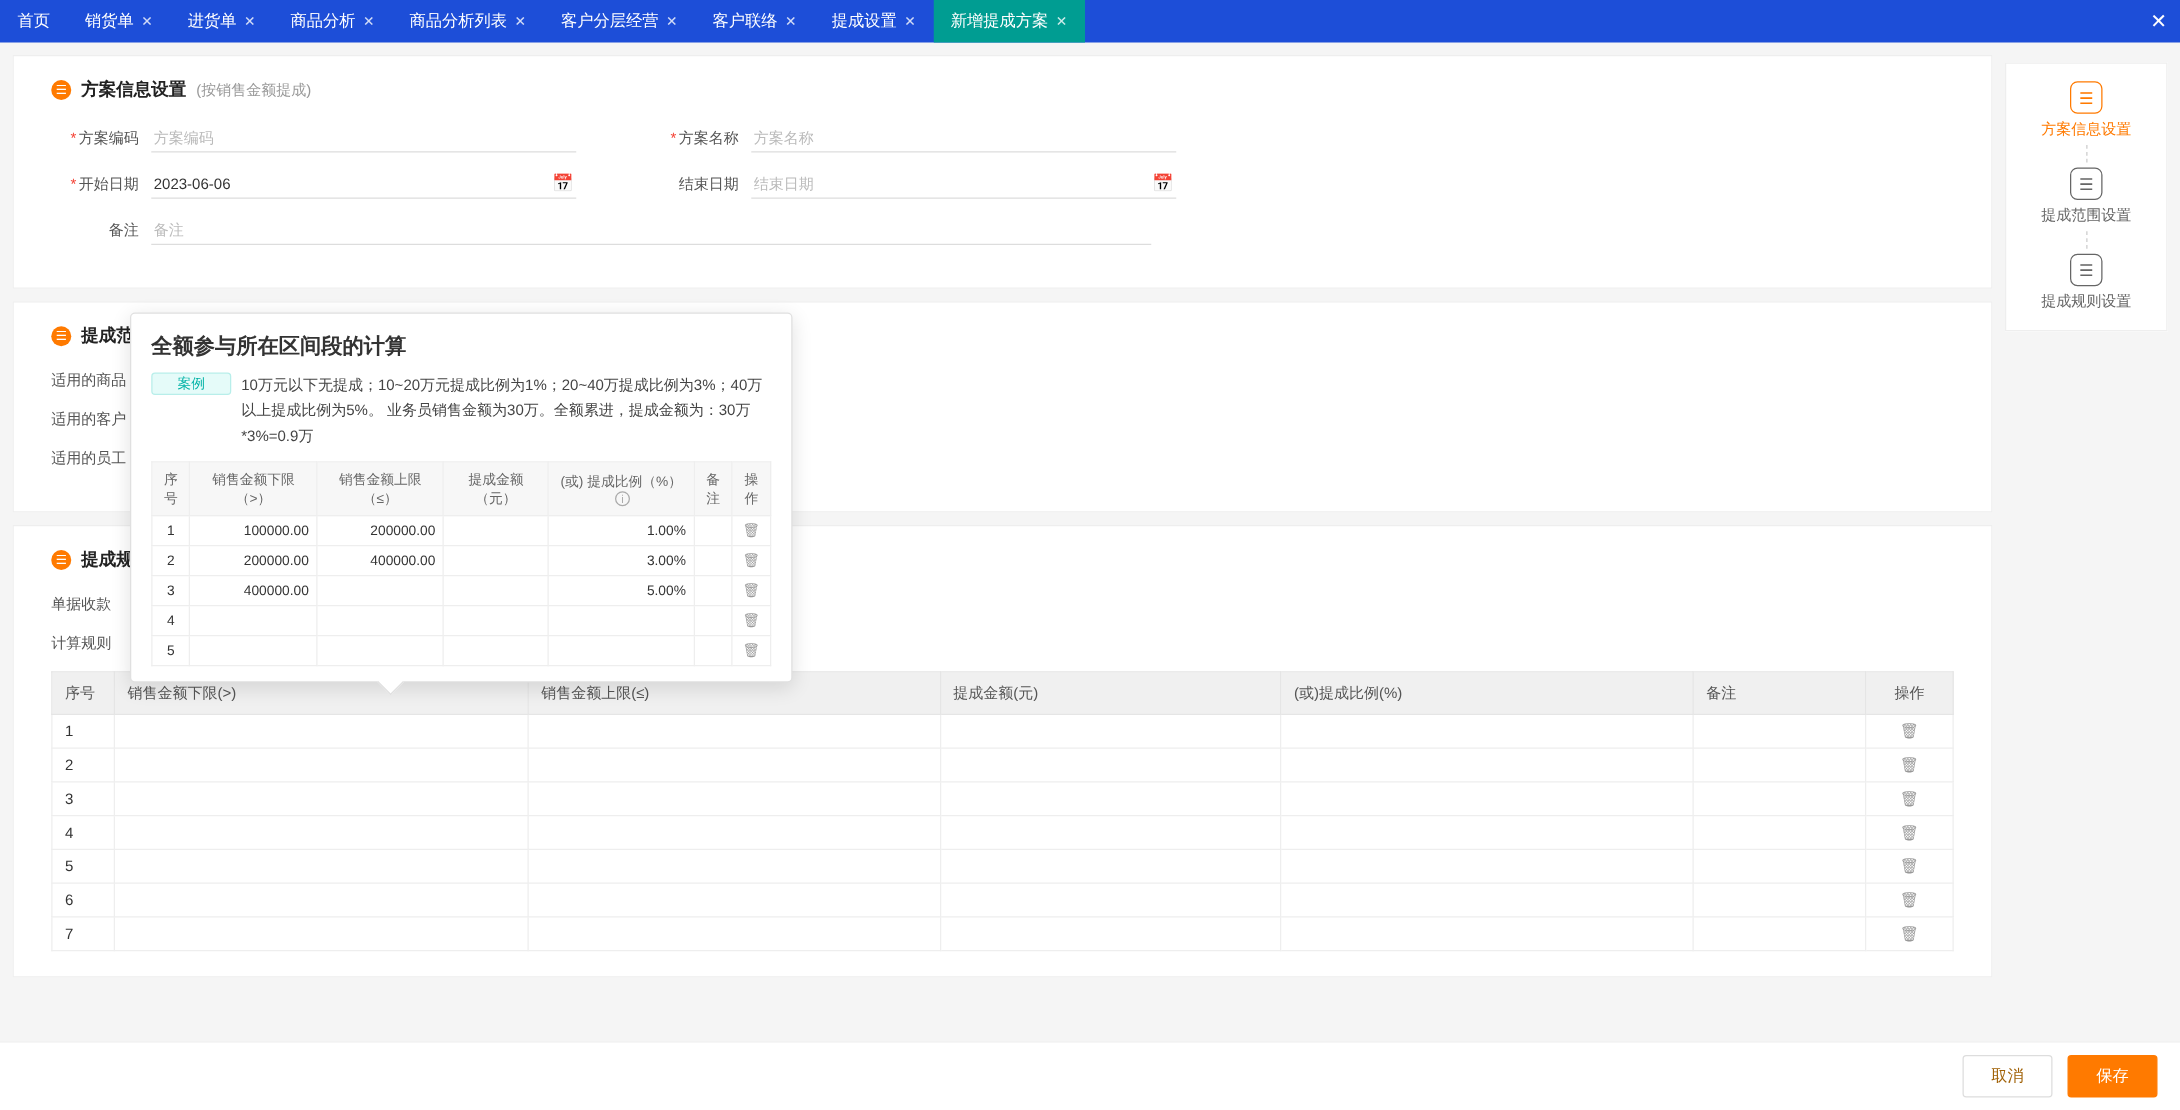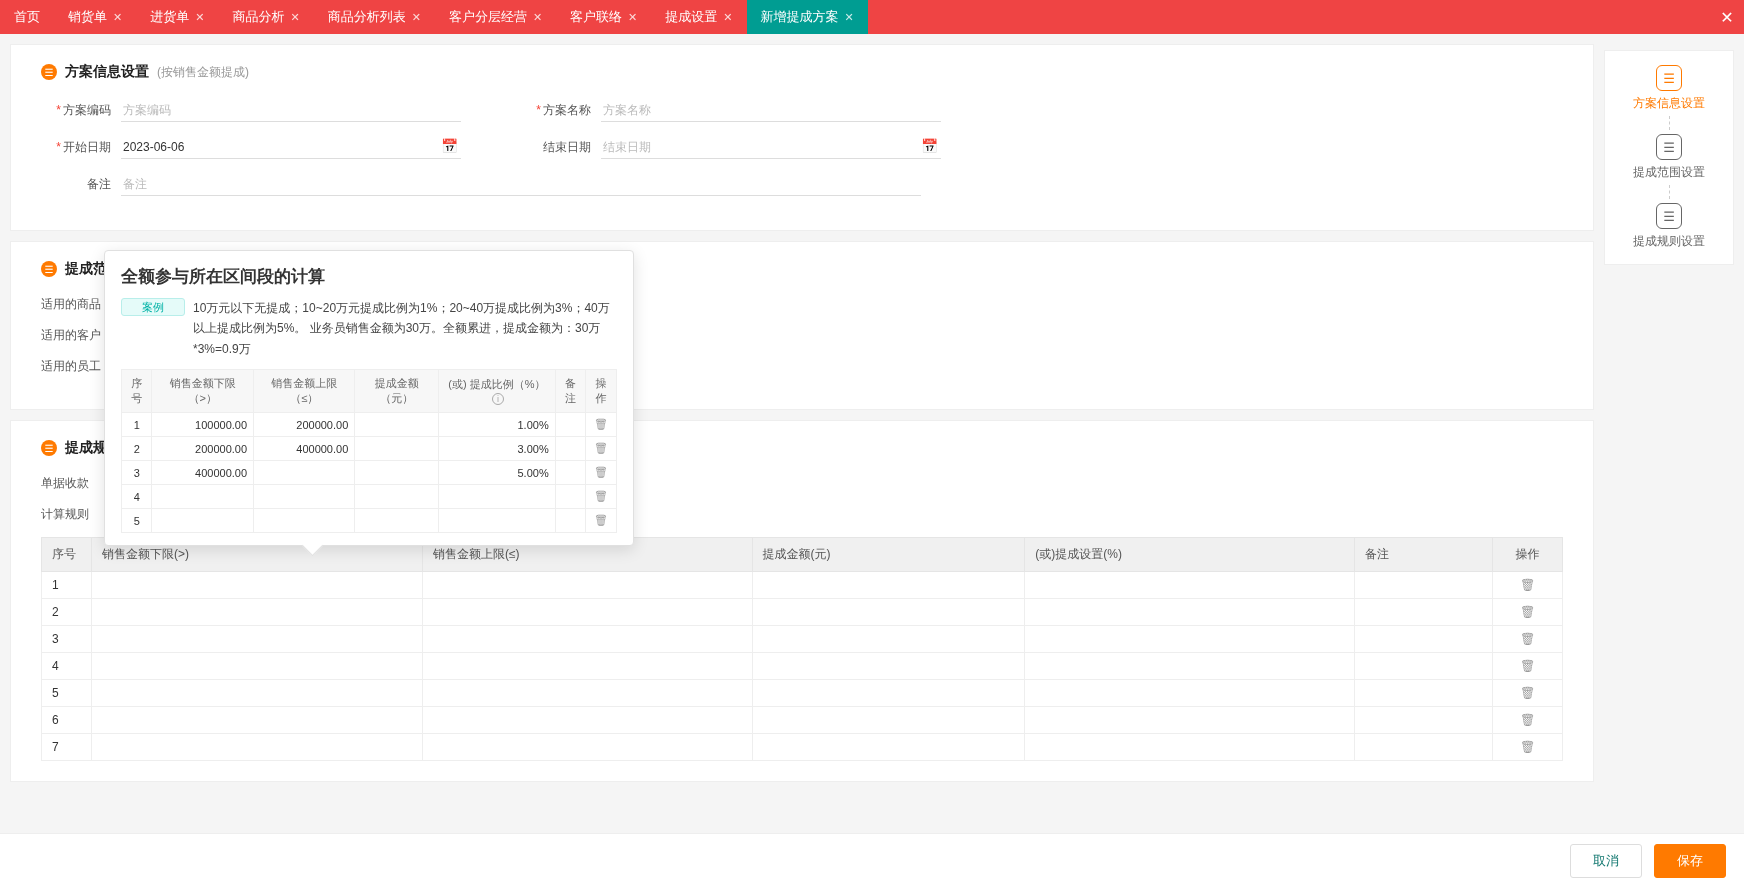--- a/index.html
+++ b/index.html
@@ -1,19 +1,19 @@
 <!DOCTYPE html>
 <html><head>
 <meta charset="utf-8">
 <style>
   * { box-sizing: border-box; margin: 0; padding: 0; }
   body { font-family: "Microsoft YaHei", Arial, sans-serif; font-size: 12px; color: #333; background: #f5f5f5; }
   
   
-  .tabbar { background: #ef4444; height: 34px; display: flex; align-items: stretch; position: relative; }
+  .tabbar { background: #1d4ed8; height: 34px; display: flex; align-items: stretch; position: relative; }
   .tab { display: flex; align-items: center; padding: 0 14px; color: #fff; font-size: 13px; cursor: pointer; white-space: nowrap; }
   .tab.active { background: #009d92; }
   .tab .close { margin-left: 6px; font-size: 11px; opacity: .8; }
   .tabbar-close { position: absolute; right: 0; top: 0; width: 34px; height: 34px; display:flex; align-items:center; justify-content:center; color:#fff; cursor:pointer; font-size:16px; }
   
   
   .page { padding: 10px 150px 70px 10px; }
   .panel { background: #fff; border: 1px solid #eee; margin-bottom: 10px; padding: 18px 30px 20px; position: relative; }
   .panel-title-row { display:flex; align-items:center; gap:8px; margin-bottom: 18px; }
   .panel-icon { width:16px; height:16px; border-radius:50%; background:#ff7a00; color:#fff; display:inline-flex; align-items:center; justify-content:center; font-size:10px; }
@@ -61,21 +61,21 @@
   .case-tag { display:inline-block; background:#e5fbf9; color:#00b2a6; border:1px solid #b8eeea; border-radius:3px; padding:0 20px; font-size:11px; height:18px; line-height:16px; flex-shrink:0; }
   .pop-table { width:100%; border-collapse:collapse; font-size:11px; }
   .pop-table th { background:#f7f7f7; border:1px solid #eee; padding:6px 4px; font-weight:normal; color:#666; text-align:center; }
   .pop-table td { border:1px solid #eee; padding:5px 6px; text-align:right; height:22px; }
   .pop-table td.center { text-align:center; }
   .pop-note { color:#ff7a00; font-size:11px; margin-top:10px; line-height:1.6; }
   .info-icon { display:inline-block; width:12px; height:12px; border:1px solid #aaa; border-radius:50%; font-size:9px; line-height:11px; text-align:center; color:#aaa; margin-left:2px; vertical-align:middle; }
   
   
   .footer { position:fixed; left:0; right:0; bottom:0; background:#fff; border-top:1px solid #eee; padding:10px 18px; display:flex; justify-content:flex-end; gap:12px; }
-  .btn { padding: 7px 22px; font-size:13px; border-radius:3px; cursor:pointer; border:1px solid #ddd; background:#fff; color:#0f766e; }
+  .btn { padding: 7px 22px; font-size:13px; border-radius:3px; cursor:pointer; border:1px solid #ddd; background:#fff; color:#a16207; }
   .btn.primary { background:#ff7a00; border-color:#ff7a00; color:#fff; }
   
   .truncated-label { color:#555; font-size:12px; margin-bottom: 14px; }
 </style>
 </head>
 <body>
 
 <div class="tabbar">
   <div class="tab">
       <span>首页</span>
@@ -189,21 +189,21 @@
       </label>
     </div>
 
     <table class="table">
       <thead>
         <tr>
           <th style="width:50px">序号</th>
           <th>销售金额下限(&gt;)</th>
           <th>销售金额上限(≤)</th>
           <th>提成金额(元)</th>
-          <th>(或)提成设置(%)</th>
+          <th>(或)提成比例(%)</th>
           <th>备注</th>
           <th class="center" style="width:70px">操作</th>
         </tr>
       </thead>
       <tbody id="main-tbody">
           <tr>
             <td>1</td>
             <td></td>
             <td></td>
             <td></td>

